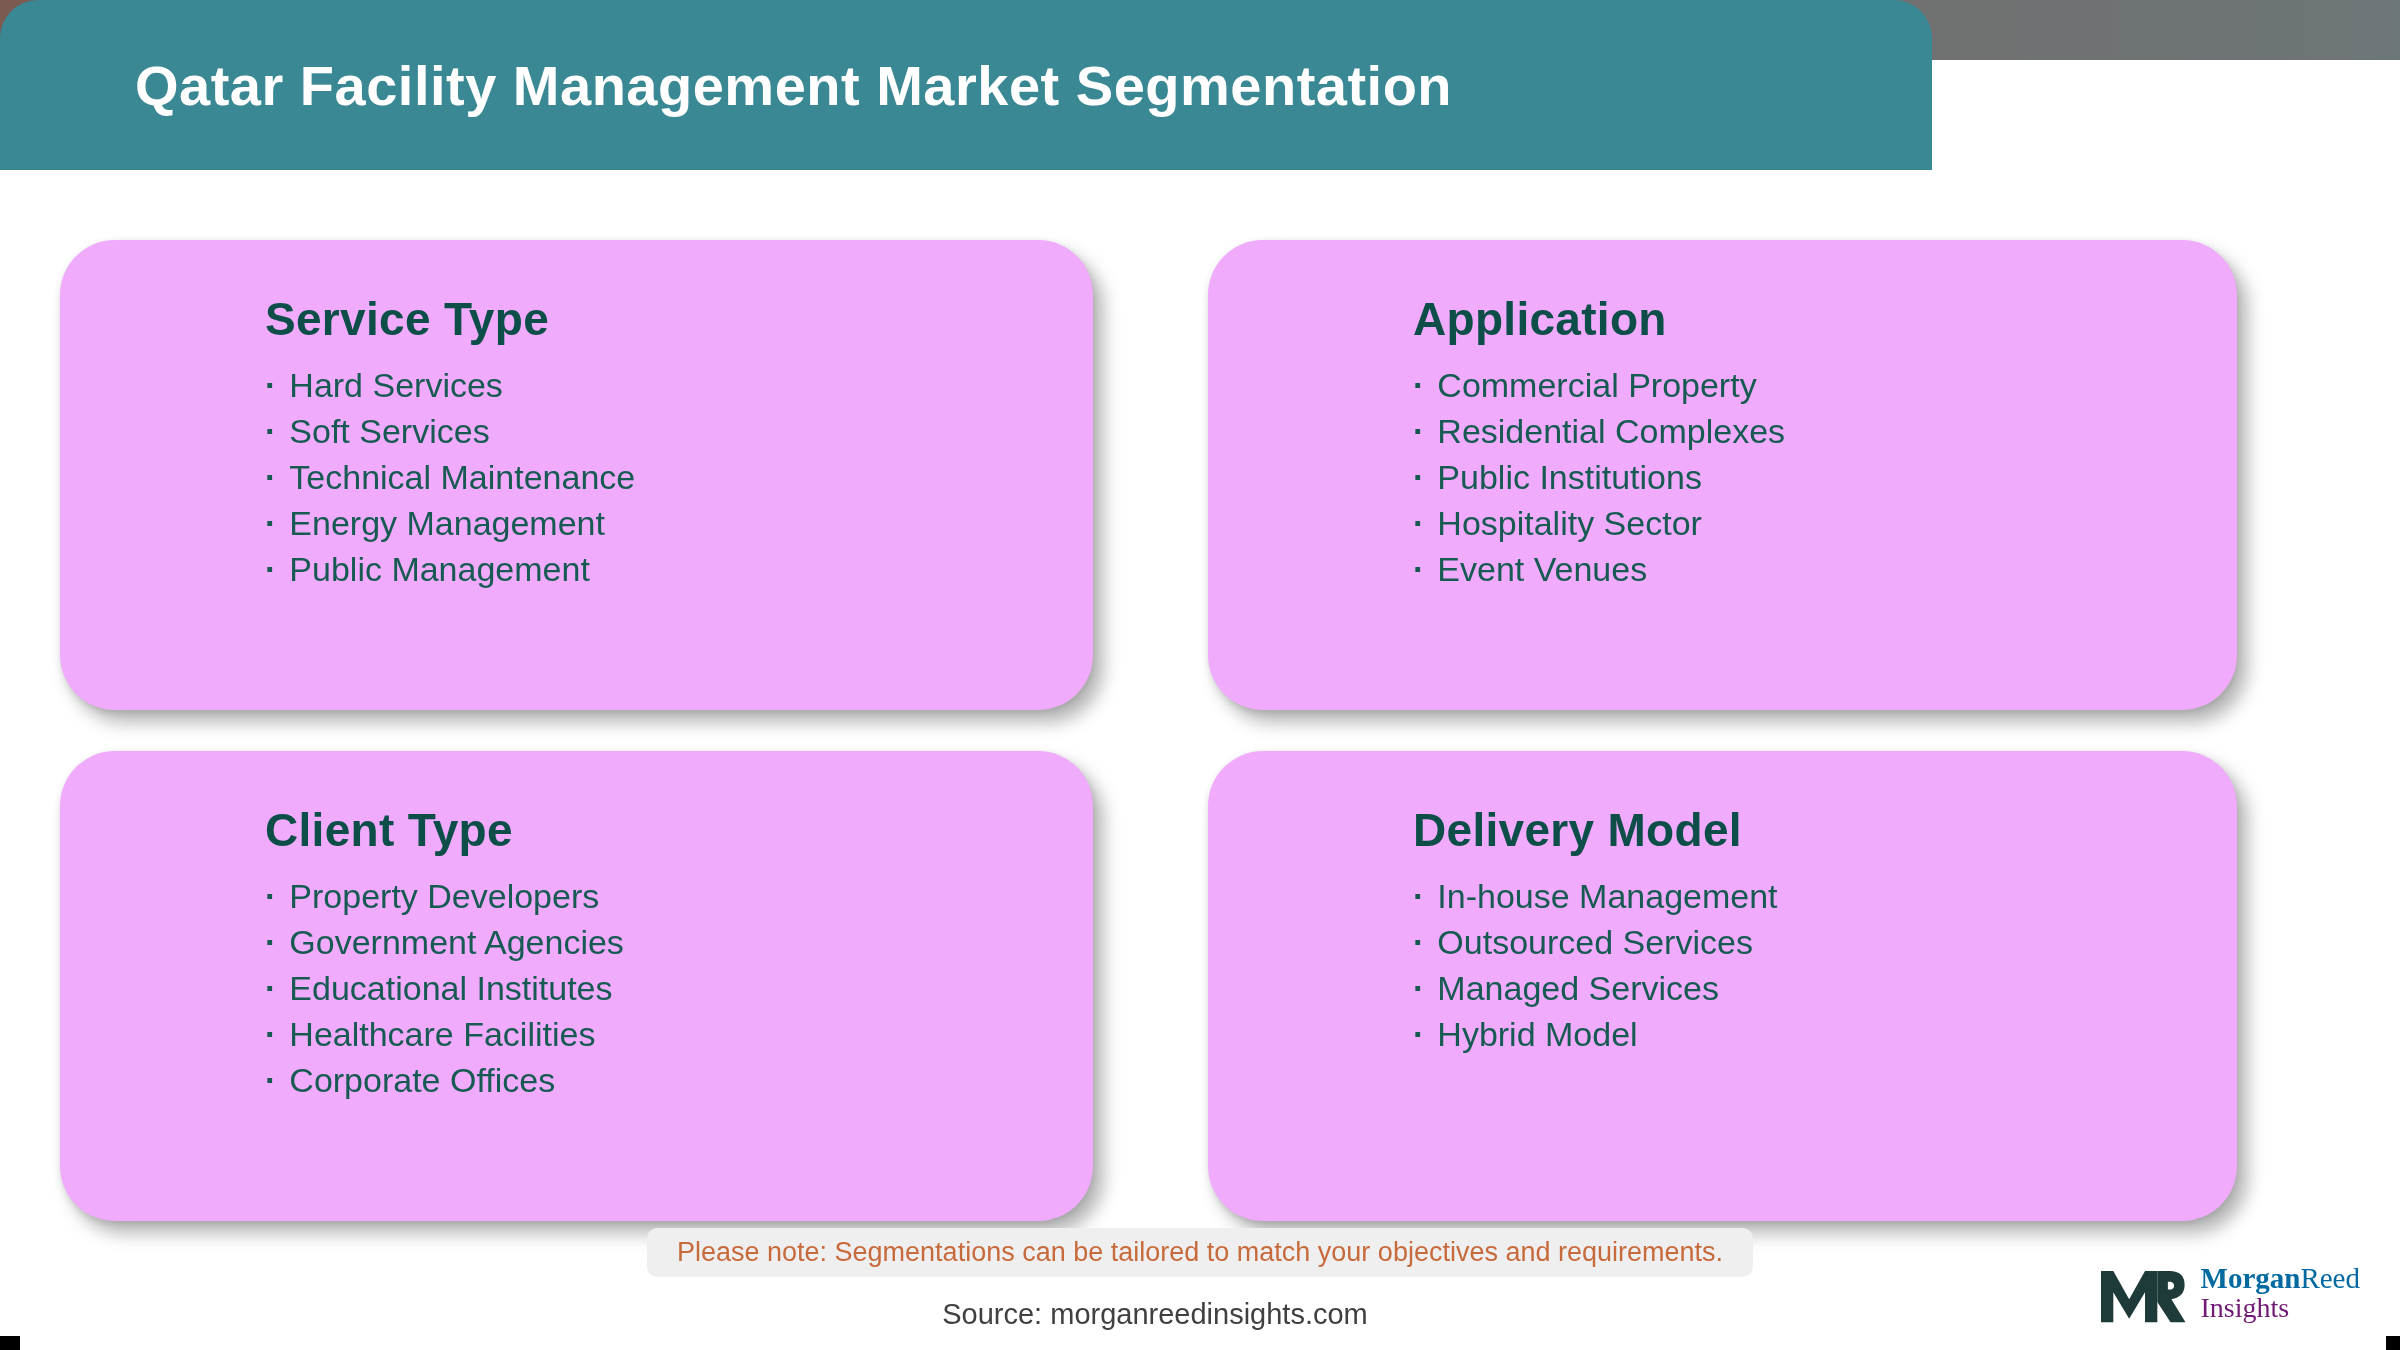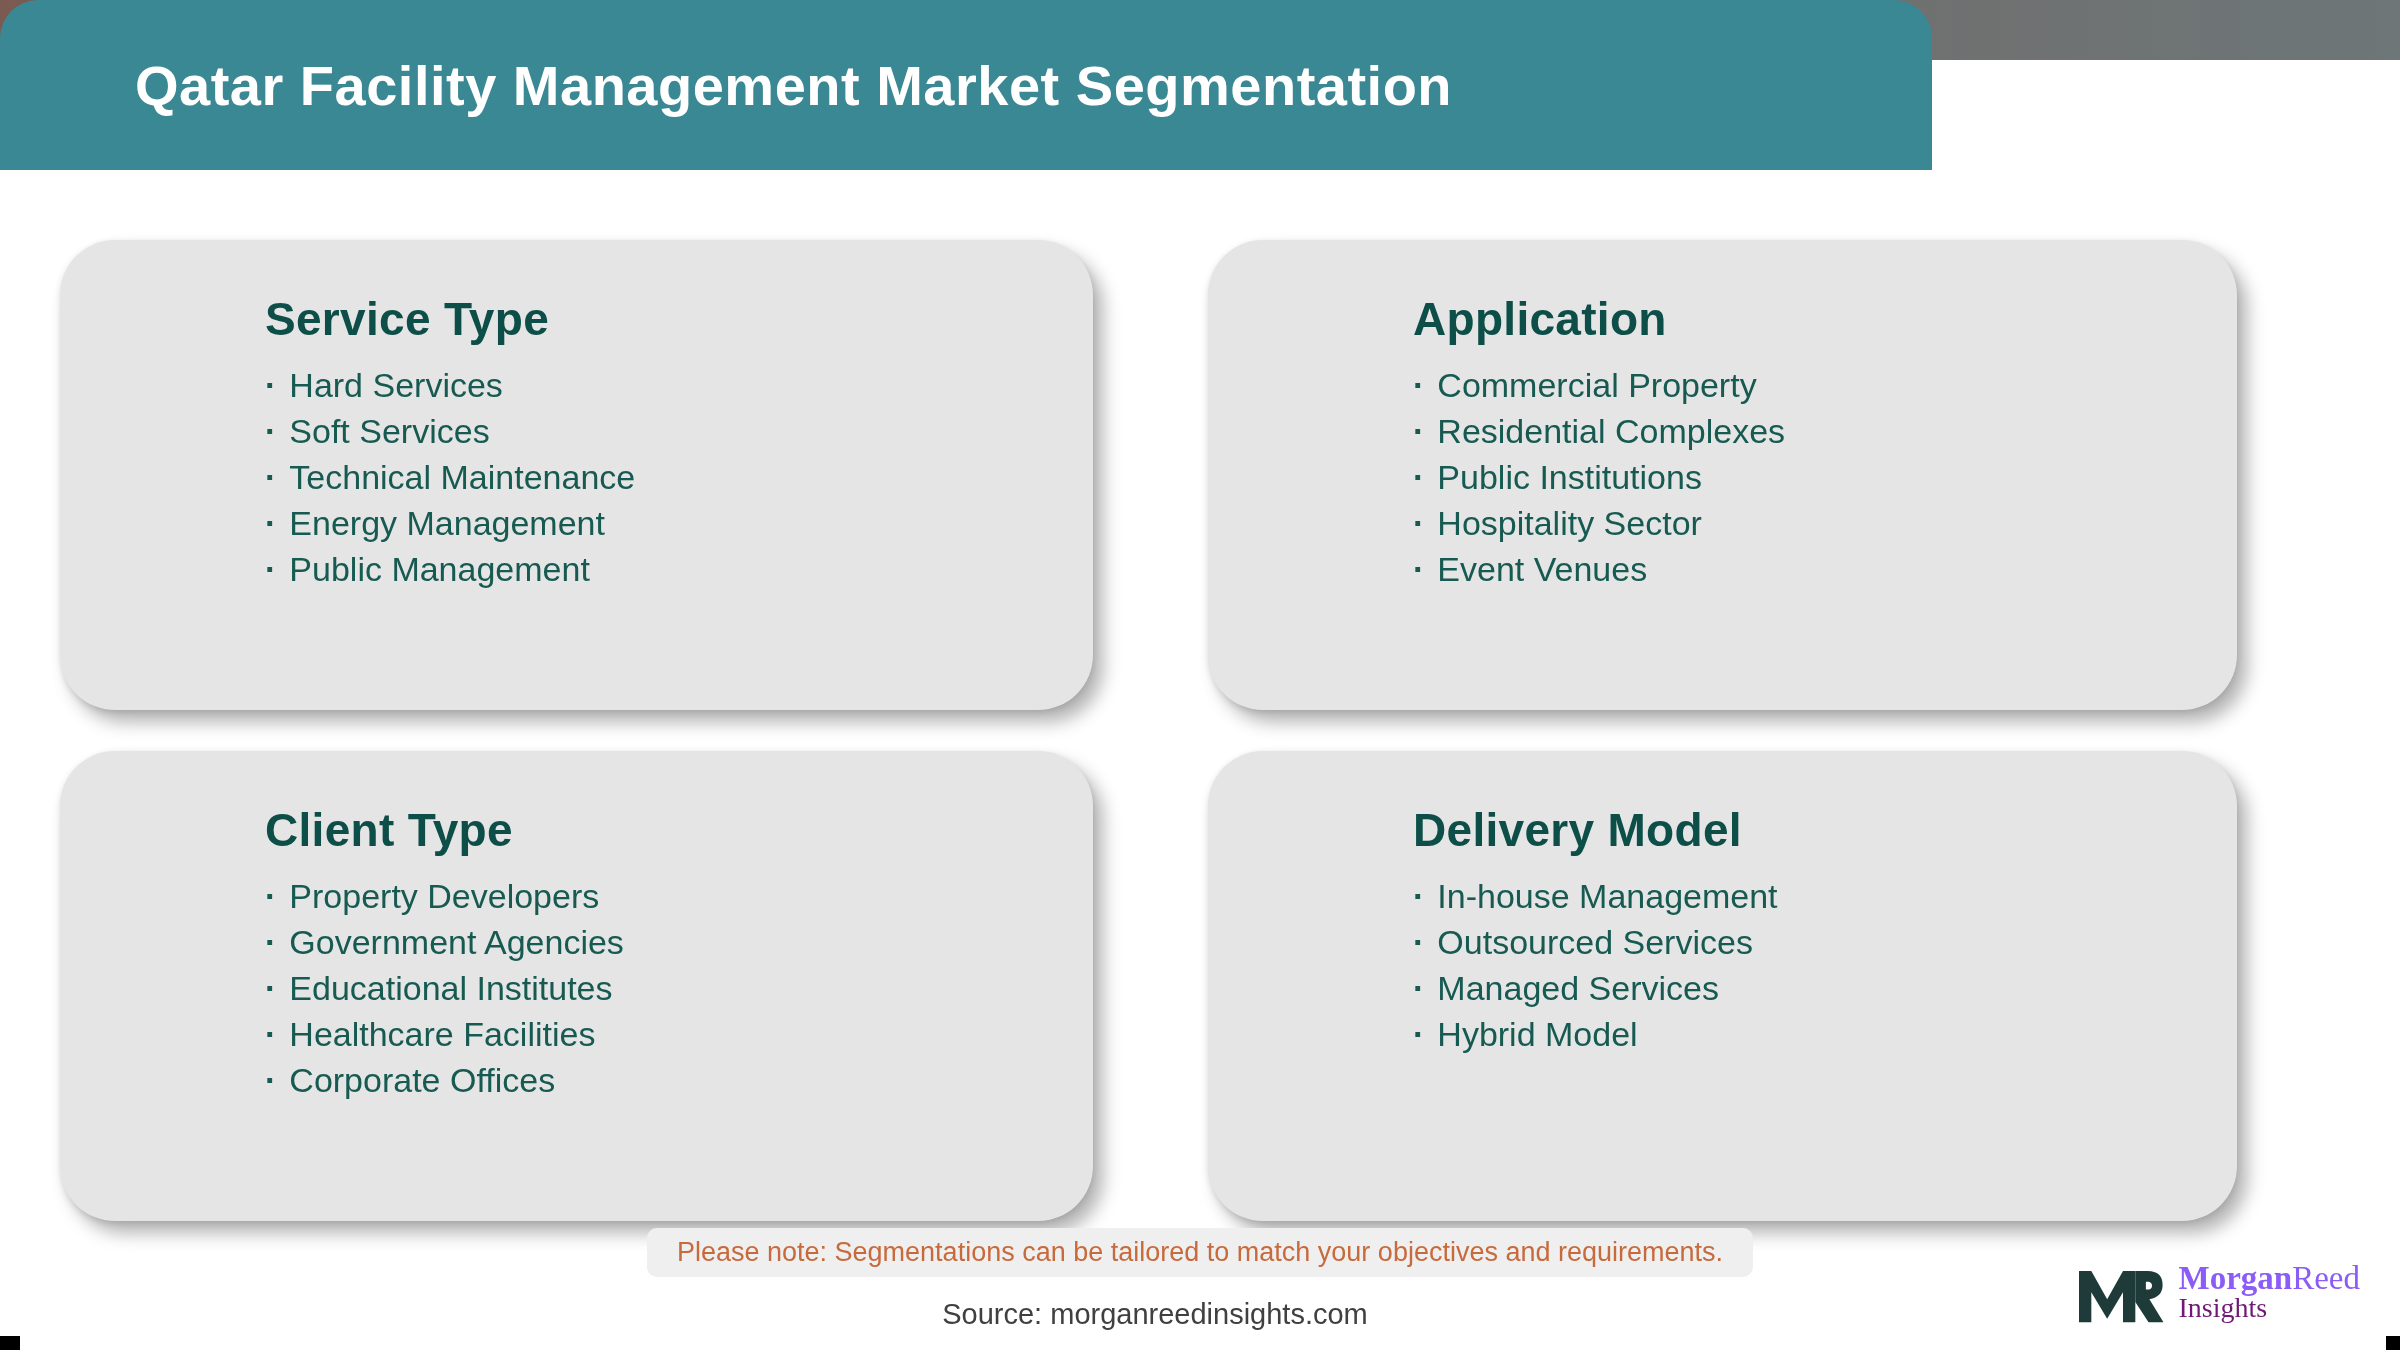--- a/index.html
+++ b/index.html
@@ -41,21 +41,21 @@
   .cards-grid {
     position: absolute;
     top: 240px; left: 60px;
     display: grid;
     grid-template-columns: 1033px 1029px;
     grid-template-rows: 470px 470px;
     column-gap: 115px;
     row-gap: 41px;
   }
   .card {
-    background: #e5e5e5;
+    background: #f0abfc;
     border-radius: 55px;
     box-shadow: 0 2px 6px rgba(0,0,0,0.10), 10px 12px 18px rgba(0,0,0,0.30);
     padding: 52px 40px 0 205px;
   }
   .card-title {
     font-size: 46px;
     font-weight: bold;
     color: #0d4f48;
     margin-bottom: 16px;
     letter-spacing: 0.3px;
@@ -102,23 +102,23 @@
     position: absolute;
     top: 1264px;
     right: 40px;
     display: flex;
     align-items: center;
   }
   .logo-mark { width: 88px; height: 58px; margin-right: 12px; }
   .logo-text-block { display: flex; flex-direction: column; justify-content: center; }
   .logo-name {
     font-family: "Liberation Serif", serif;
-    font-size: 33px;
+    font-size: 29px;
     line-height: 29px;
-    color: #8b5cf6;
+    color: #0369a1;
   }
   .logo-name .bold-part { font-weight: bold; }
   .logo-subtitle {
     font-family: "Liberation Serif", serif;
     font-size: 28px;
     line-height: 30px;
     color: #701a75;
   }
 
   .corner-mark { position: absolute; background: #000000; }

